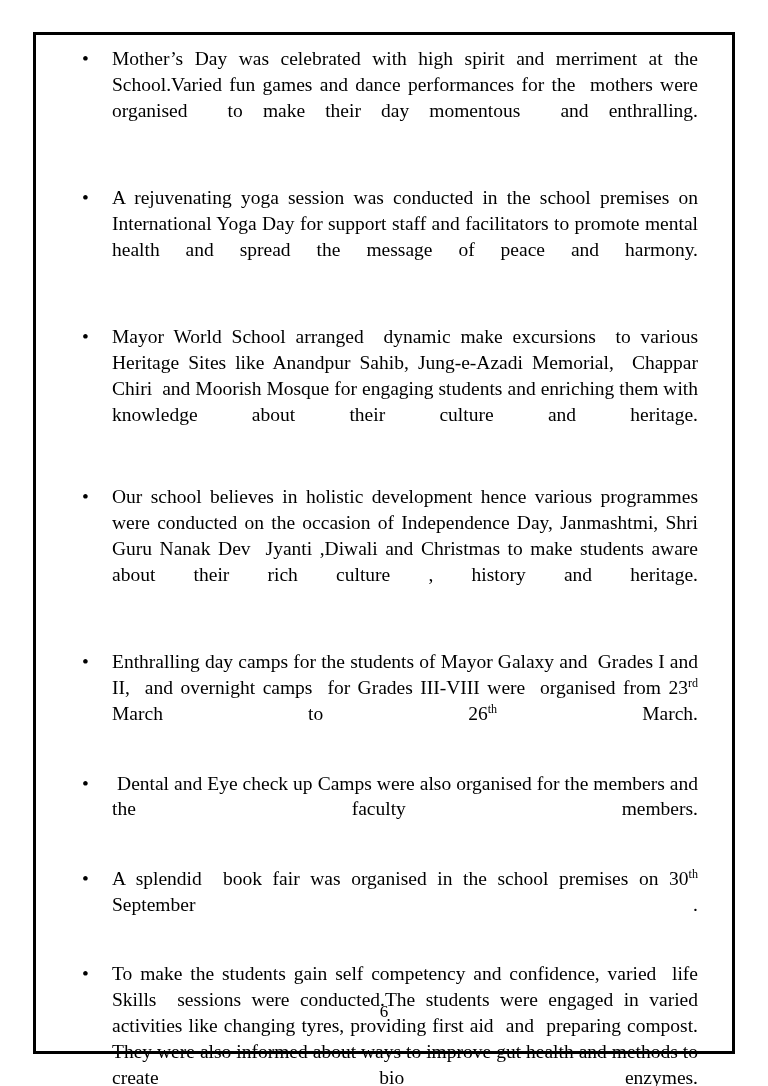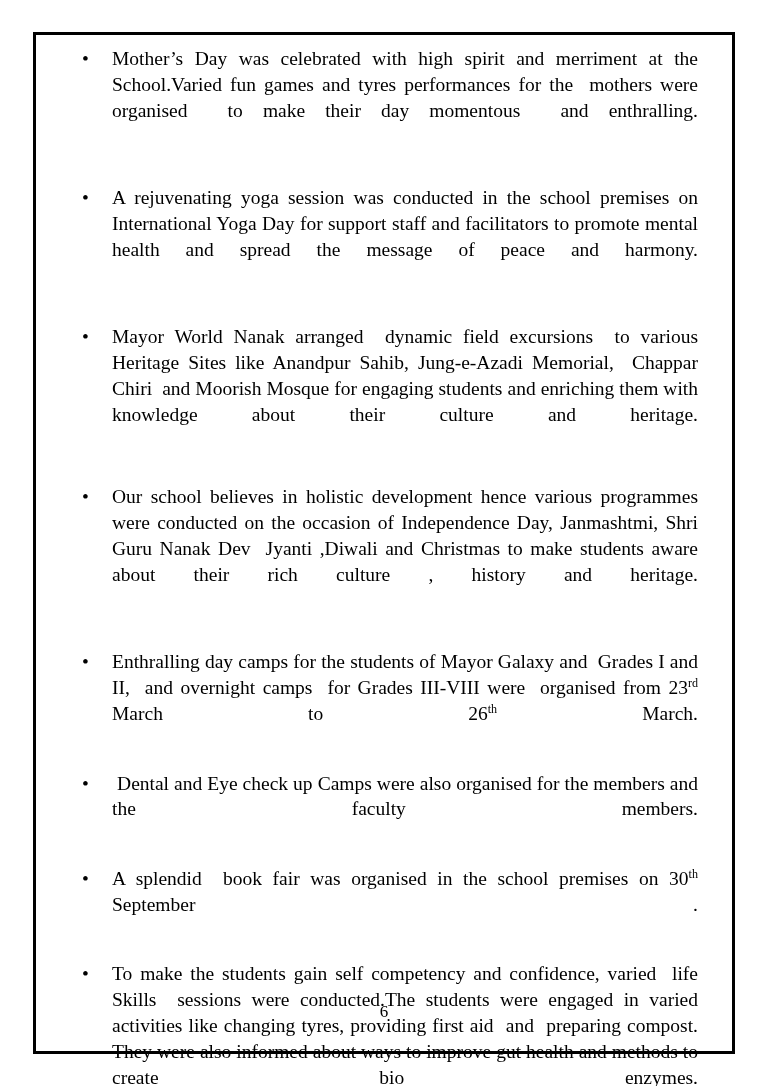--- a/index.html
+++ b/index.html
@@ -108,31 +108,31 @@
 
 <div id="page">
 
   <div id="page-border"></div>
 
   <div id="content">
     <ul class="bullet-list">
 
       <li class="bullet-item gap-xlarge">
         <span class="bullet-marker">•</span>
-        <span class="bullet-text">Mother’s Day was celebrated with high spirit and merriment at the School.Varied fun games and tyres performances for the  mothers were organised  to make their day momentous  and enthralling.</span>
+        <span class="bullet-text">Mother’s Day was celebrated with high spirit and merriment at the School.Varied fun games and dance performances for the  mothers were organised  to make their day momentous  and enthralling.</span>
       </li>
 
       <li class="bullet-item gap-xlarge">
         <span class="bullet-marker">•</span>
         <span class="bullet-text">A rejuvenating yoga session was conducted in the school premises on International Yoga Day for support staff and facilitators to promote mental health and spread the message of peace and harmony.</span>
       </li>
 
       <li class="bullet-item gap-large">
         <span class="bullet-marker">•</span>
-        <span class="bullet-text">Mayor World Nanak arranged  dynamic field excursions  to various Heritage Sites like Anandpur Sahib, Jung-e-Azadi Memorial,  Chappar Chiri  and Moorish Mosque for engaging students and enriching them with knowledge about their culture and heritage.</span>
+        <span class="bullet-text">Mayor World School arranged  dynamic make excursions  to various Heritage Sites like Anandpur Sahib, Jung-e-Azadi Memorial,  Chappar Chiri  and Moorish Mosque for engaging students and enriching them with knowledge about their culture and heritage.</span>
       </li>
 
       <li class="bullet-item gap-xlarge">
         <span class="bullet-marker">•</span>
         <span class="bullet-text">Our school believes in holistic development hence various programmes were conducted on the occasion of Independence Day, Janmashtmi, Shri Guru Nanak Dev  Jyanti ,Diwali and Christmas to make students aware about their rich culture , history and heritage.</span>
       </li>
 
       <li class="bullet-item gap-small">
         <span class="bullet-marker">•</span>
         <span class="bullet-text">Enthralling day camps for the students of Mayor Galaxy and  Grades I and II,  and overnight camps  for Grades III-VIII were  organised from 23<sup>rd</sup> March to 26<sup>th</sup> March.</span>

